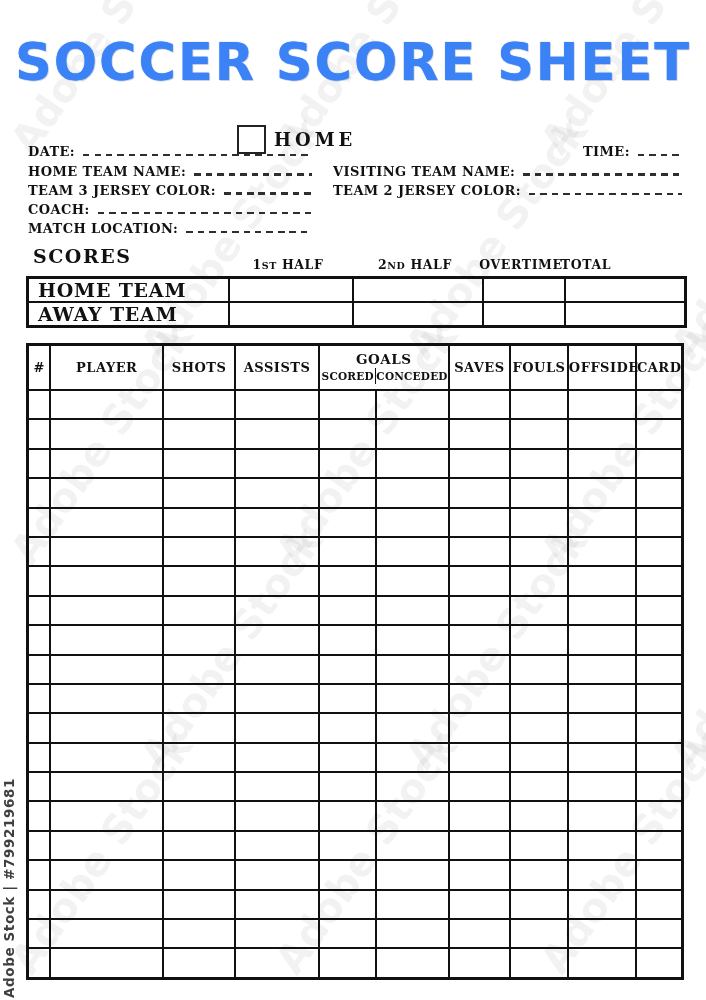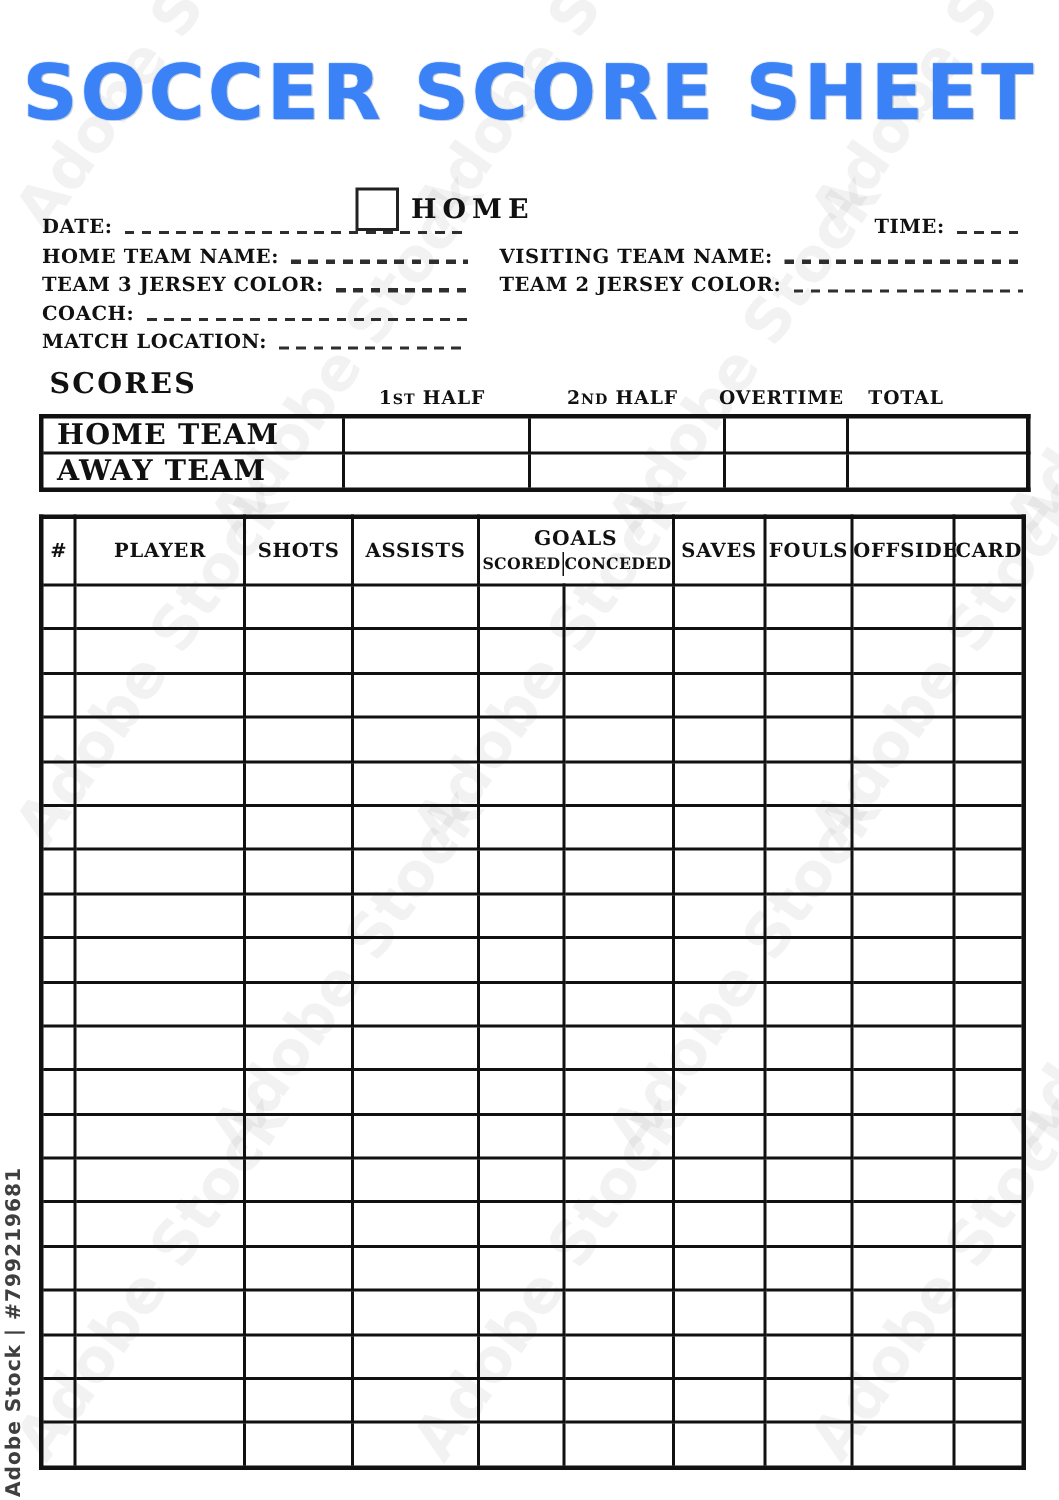--- a/index.html
+++ b/index.html
@@ -132,21 +132,21 @@
       <span class="flabel">TIME:</span>
       <span class="dash"></span>
     </div>
   </div>
 
   <div class="scores-label">SCORES</div>
   <div id="period-headers">
       <span class="period-hdr" style="left: 288px;"><span>1</span><span class="ord">ST</span><span> HALF</span></span>
       <span class="period-hdr" style="left: 415px;"><span>2</span><span class="ord">ND</span><span> HALF</span></span>
       <span class="period-hdr" style="left: 521px;"><span></span><span class="ord"></span><span>OVERTIME</span></span>
-      <span class="period-hdr" style="left: 604px;"><span></span><span class="ord"></span><span>TOTAL</span></span>
+      <span class="period-hdr" style="left: 586px;"><span></span><span class="ord"></span><span>TOTAL</span></span>
     </div>
 
   <table class="scores-table">
     <colgroup>
       <col style="width:201px">
         <col style="width:124px">
         <col style="width:130px">
         <col style="width:82px">
         <col style="width:121px">
     </colgroup>

